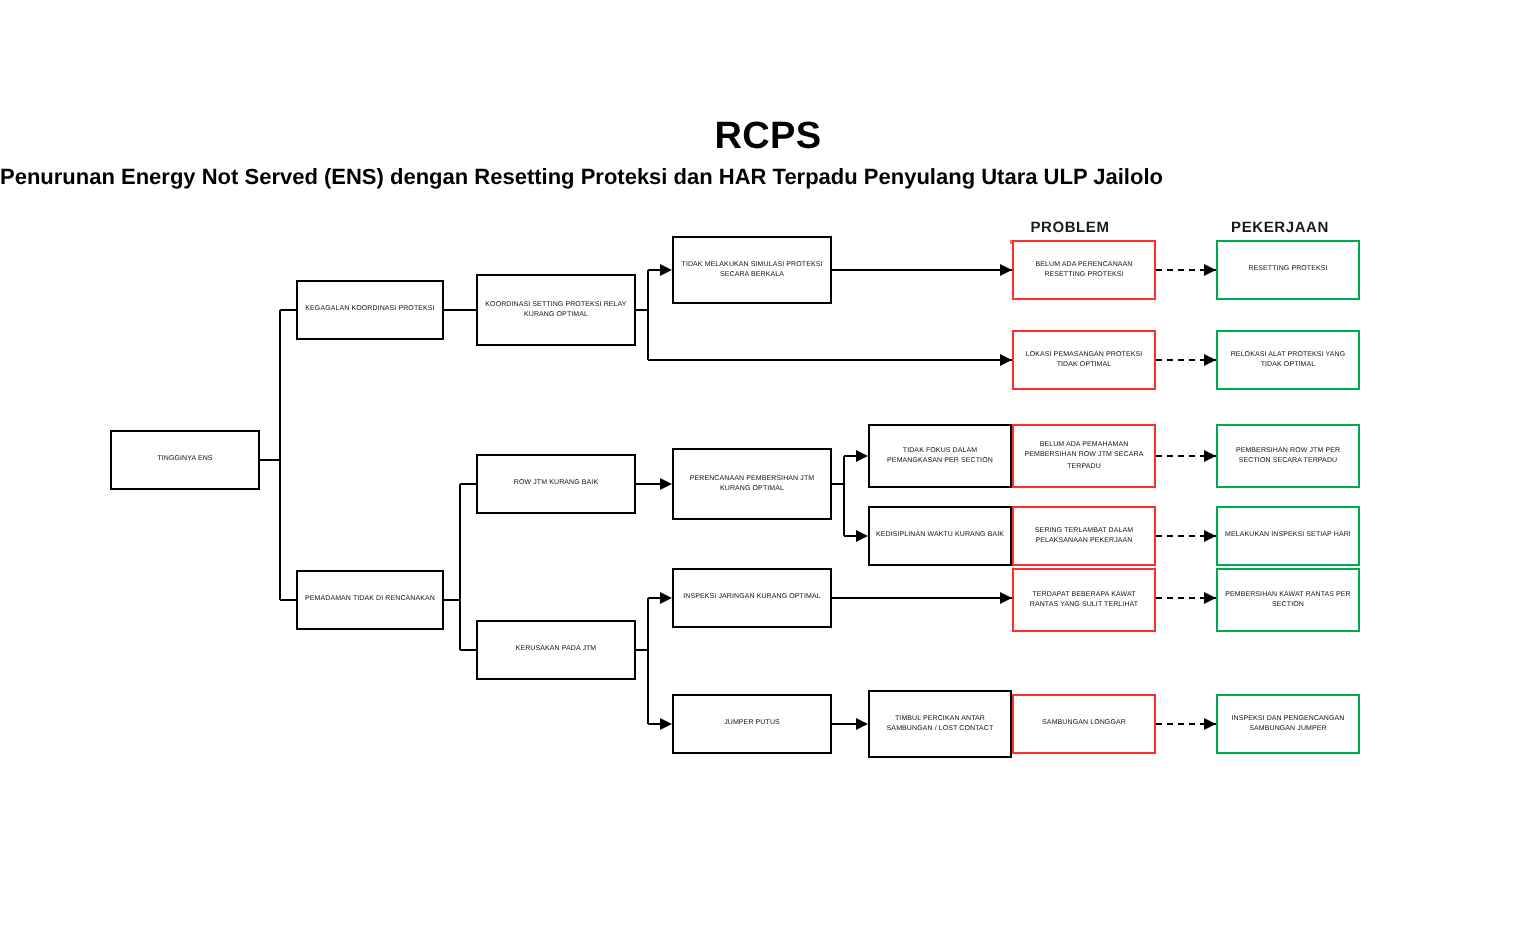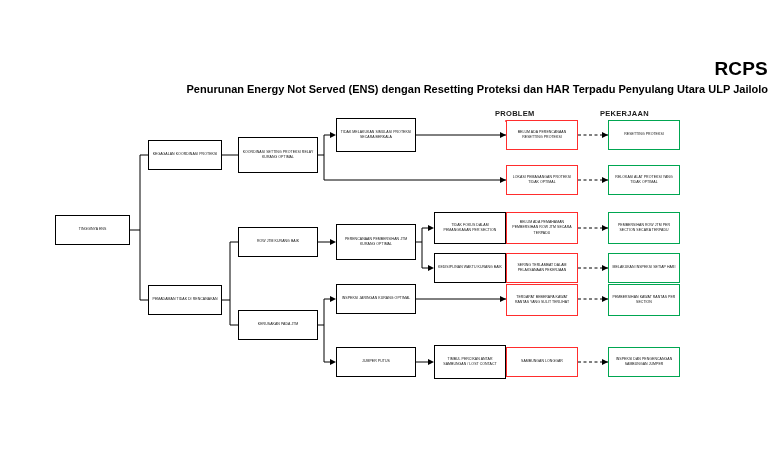--- a/index.html
+++ b/index.html
@@ -17,41 +17,41 @@
   #stage {
     position: absolute;
     left: 0; top: 0;
     width: 768px;
     height: 466px;
   }
   .title {
     position: absolute;
     left: 0; top: 58px;
     width: 768px;
-    text-align: right;
+    text-align: center;
     font-size: 19px;
     font-weight: bold;
     color: #000;
     letter-spacing: 0.2px;
   }
   .subtitle {
     position: absolute;
     left: 0; top: 83px;
     width: 768px;
-    text-align: right;
+    text-align: left;
     font-size: 11px;
     font-weight: bold;
     color: #000;
   }
   .colhead {
     position: absolute;
     font-size: 7.5px;
     font-weight: bold;
     color: #1a1a1a;
-    text-align: left;
+    text-align: center;
     letter-spacing: 0.3px;
   }
   .node {
     position: absolute;
     box-sizing: border-box;
     display: flex;
     align-items: center;
     justify-content: center;
     text-align: center;
     background: #ffffff;

